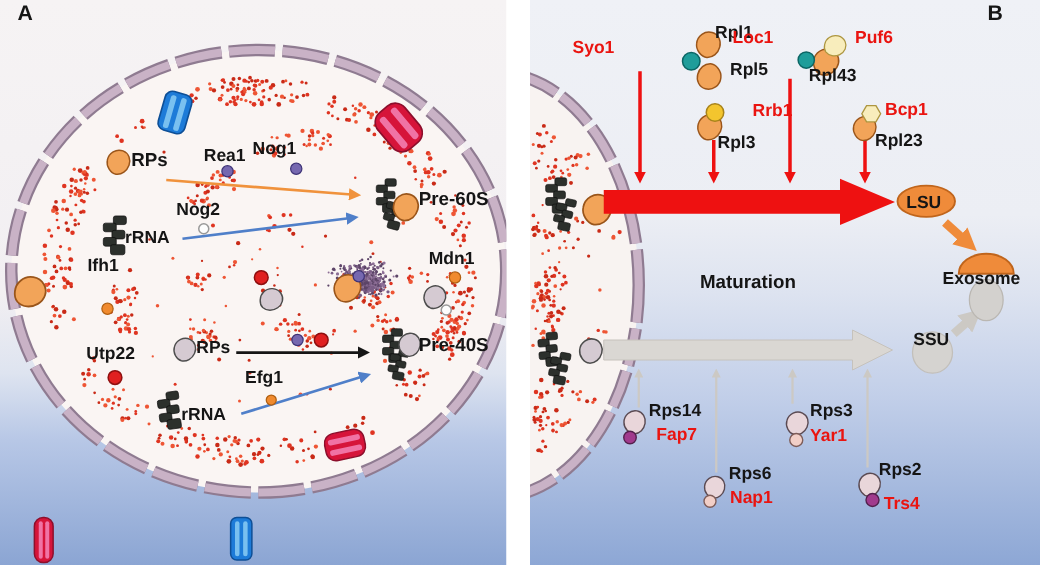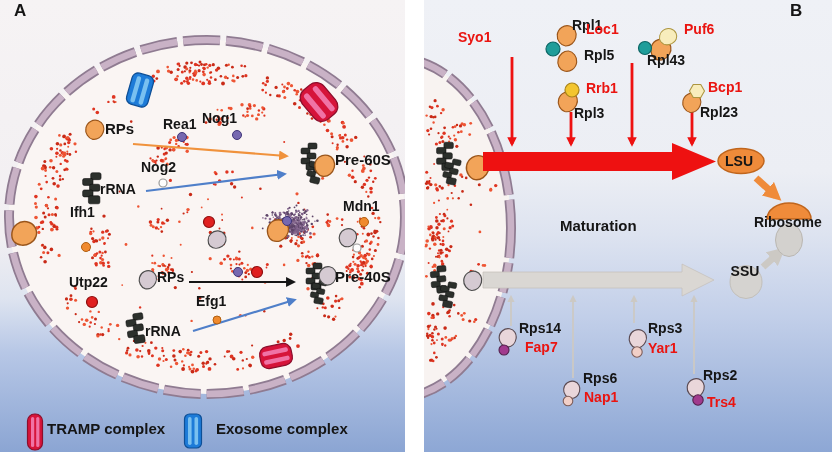--- a/index.html
+++ b/index.html
@@ -1363,22 +1363,20 @@
     <div class="lbl" style="left:141px;top:160px">Nog2</div>
     <div class="lbl" style="left:100px;top:182px">rRNA</div>
     <div class="lbl s15" style="left:335px;top:152px">Pre-60S</div>
     <div class="lbl" style="left:343px;top:199px">Mdn1</div>
     <div class="lbl" style="left:70px;top:205px">Ifh1</div>
     <div class="lbl" style="left:69px;top:275px">Utp22</div>
     <div class="lbl" style="left:157px;top:270px">RPs</div>
     <div class="lbl" style="left:196px;top:294px">Efg1</div>
     <div class="lbl" style="left:145px;top:324px">rRNA</div>
     <div class="lbl s15" style="left:335px;top:269px">Pre-40S</div>
-    <div class="lbl s15" style="left:47px;top:421px">TRAMP complex</div>
-    <div class="lbl s15" style="left:216px;top:421px">Exosome complex</div>
   </div>
 
   <div id="panelB" class="panel">
     <svg width="408" height="452" viewBox="0 0 408 452">
 
       <ellipse cx="-28" cy="228" rx="115" ry="170" fill="#f8f3f1"></ellipse>
       <ellipse cx="-28" cy="228" rx="115" ry="170" fill="none" stroke="#8f7b91" stroke-width="10" stroke-dasharray="30 5"></ellipse>
       <ellipse cx="-28" cy="228" rx="115" ry="170" fill="none" stroke="#c9b2c6" stroke-width="6.5" stroke-dasharray="30 5"></ellipse>
       <g id="speckB">
           <circle cx="2.8" cy="181.8" r="1.0" fill="#c92a17"></circle>
@@ -1669,28 +1667,28 @@
     </svg>
 
     <div class="lbl tag" style="left:366px;top:2px">B</div>
 
     <div class="lbl red" style="left:34px;top:30px">Syo1</div>
     <div class="lbl" style="left:148px;top:18px">Rpl1</div>
     <div class="lbl" style="left:160px;top:48px">Rpl5</div>
     <div class="lbl red" style="left:162px;top:22px">Loc1</div>
     <div class="lbl red" style="left:260px;top:22px">Puf6</div>
     <div class="lbl" style="left:223px;top:53px">Rpl43</div>
-    <div class="lbl red" style="left:162px;top:81px">Rrb1</div>
+    <div class="lbl red" style="left:178px;top:81px">Rrb1</div>
     <div class="lbl" style="left:150px;top:106px">Rpl3</div>
     <div class="lbl red" style="left:284px;top:80px">Bcp1</div>
     <div class="lbl" style="left:276px;top:105px">Rpl23</div>
 
     <div class="lbl s15" style="left:136px;top:218px">Maturation</div>
     <div class="lbl ctr" style="left:295px;top:154px;width:40px">LSU</div>
-    <div class="lbl" style="left:330px;top:215px">Ribosome</div>
+    <div class="lbl" style="left:330px;top:215px">Exosome</div>
     <div class="lbl ctr" style="left:300px;top:264px;width:42px">SSU</div>
 
     <div class="lbl" style="left:95px;top:321px">Rps14</div>
     <div class="lbl red" style="left:101px;top:340px">Fap7</div>
     <div class="lbl" style="left:159px;top:371px">Rps6</div>
     <div class="lbl red" style="left:160px;top:390px">Nap1</div>
     <div class="lbl" style="left:224px;top:321px">Rps3</div>
     <div class="lbl red" style="left:224px;top:341px">Yar1</div>
     <div class="lbl" style="left:279px;top:368px">Rps2</div>
     <div class="lbl red" style="left:283px;top:395px">Trs4</div>

